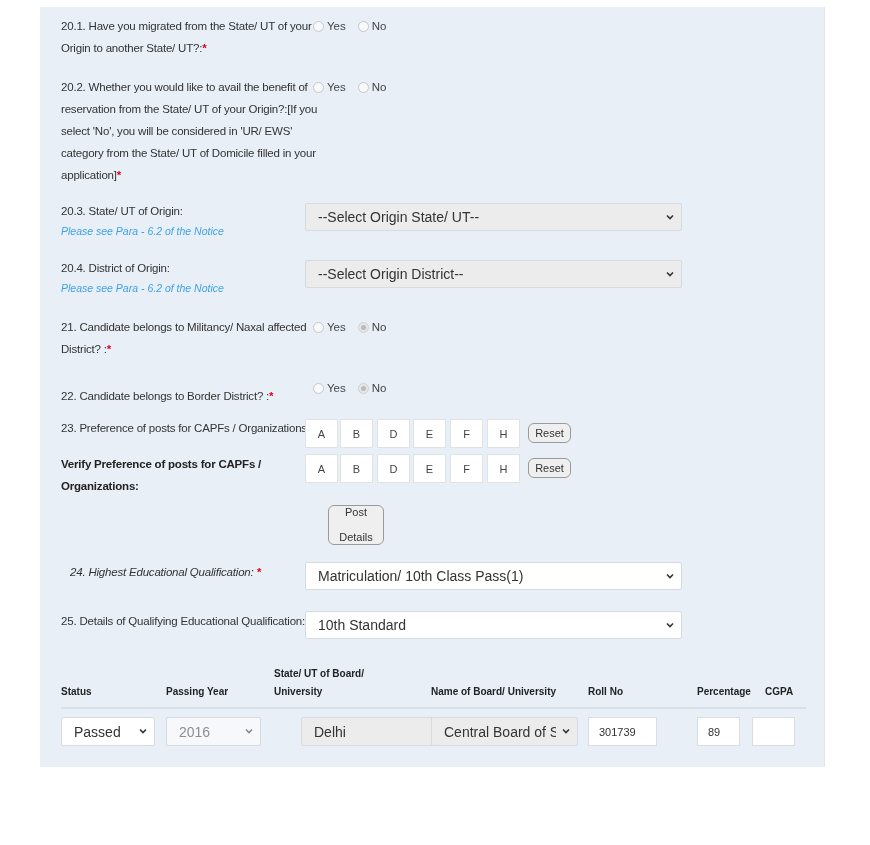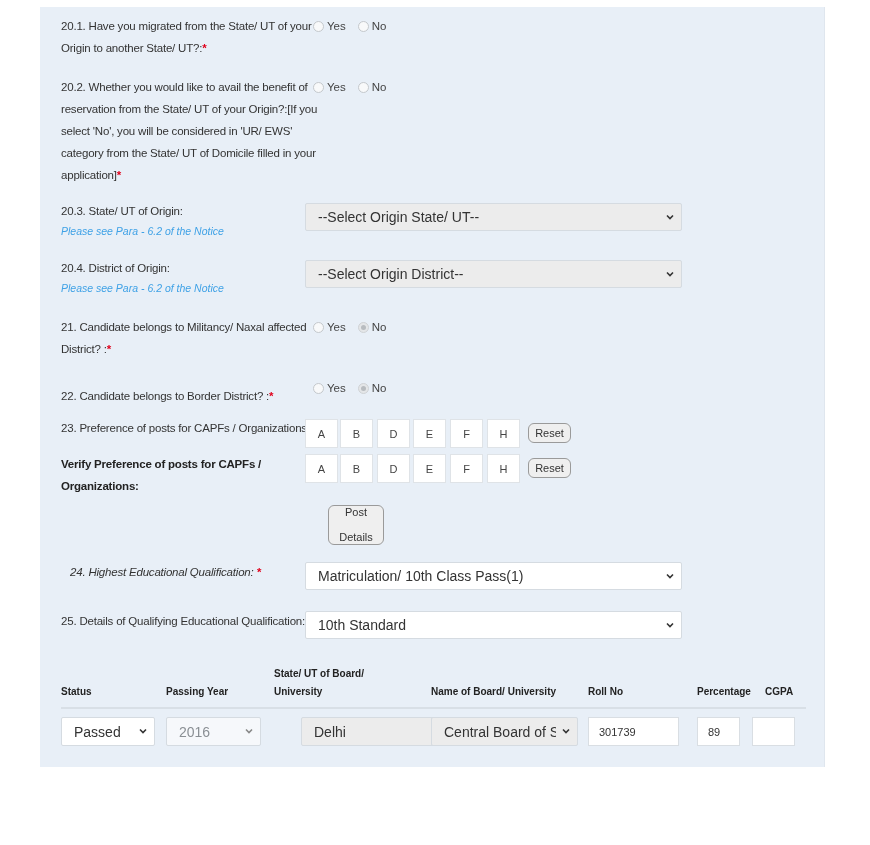--- a/index.html
+++ b/index.html
@@ -223,15 +223,15 @@
   <svg class="chev" viewBox="0 0 10 10">
       <path d="M2 3.5 L5 6.5 L8 3.5" stroke="#333" stroke-width="1.6" fill="none"></path>
     </svg>
 </div>
 <div class="select grey" style="left:431px; top:717px; width:147px; height:29px;">
   <span style="white-space:nowrap; overflow:hidden; max-width:112px;">Central Board of Seconda</span>
   <svg class="chev" viewBox="0 0 10 10">
       <path d="M2 3.5 L5 6.5 L8 3.5" stroke="#333" stroke-width="1.6" fill="none"></path>
     </svg>
 </div>
-<div class="inp" style="left:588px; top:717px; width:91px;">301739</div>
+<div class="inp" style="left:588px; top:717px; width:69px;">301739</div>
 <div class="inp" style="left:697px; top:717px; width:43px;">89</div>
 <div class="inp" style="left:752px; top:717px; width:43px;"></div>
 
 </body></html>

